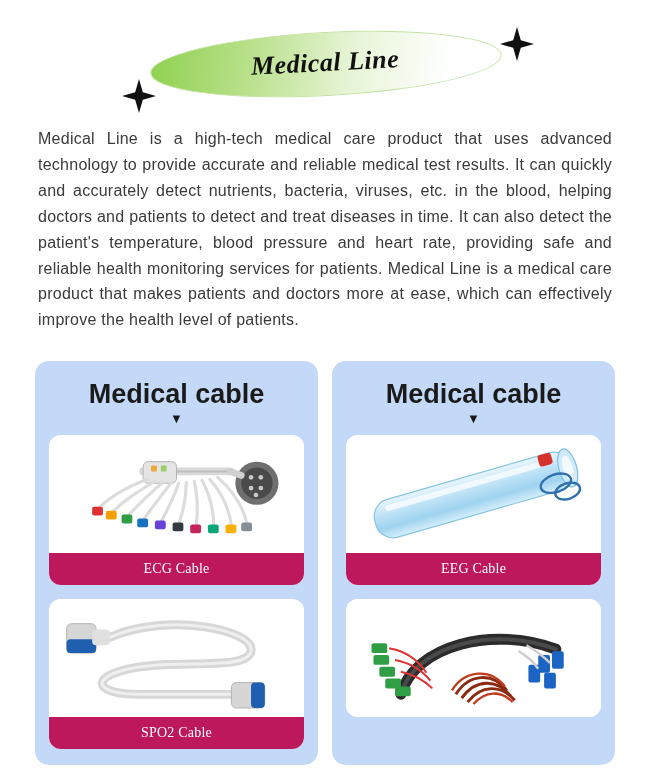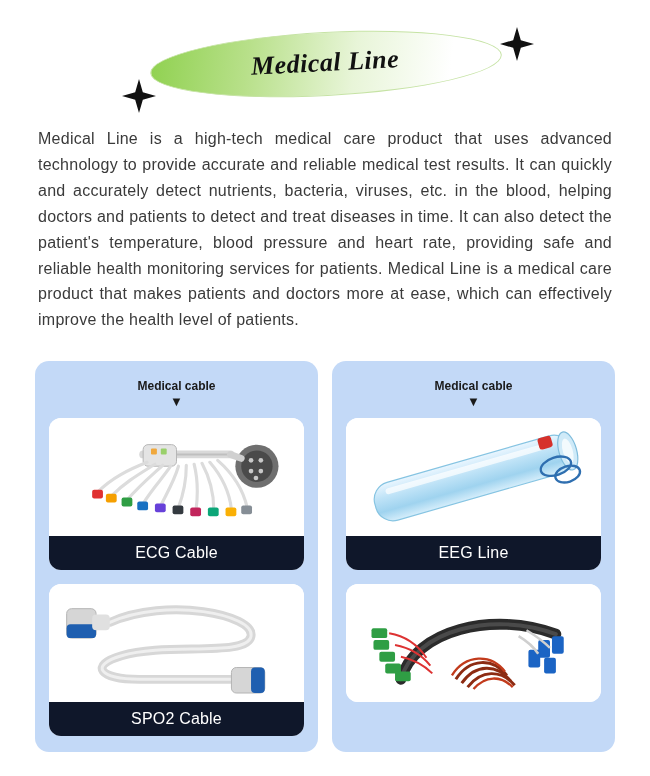--- a/index.html
+++ b/index.html
@@ -77,21 +77,21 @@
   }
   .panel {
     flex: 1 1 0;
     background: #c3d9f7;
     border-radius: 14px;
     padding: 14px 14px 16px 14px;
     box-sizing: border-box;
   }
   .panel-title {
     text-align: center;
-    font-size: 12px;
+    font-size: 27px;
     font-weight: bold;
     color: #1a1a1a;
     margin: 4px 0 2px 0;
   }
   .panel-arrow {
     text-align: center;
     font-size: 13px;
     color: #1a1a1a;
     line-height: 1;
     margin-bottom: 10px;
@@ -103,26 +103,27 @@
     margin-bottom: 14px;
   }
   .card:last-child { margin-bottom: 0; }
   .card-image {
     height: 118px;
     position: relative;
     overflow: hidden;
     background: #ffffff;
   }
   .card-caption {
-    background: #0f172a;
+    background: #be185d;
     color: #ffffff;
-    font-size: 16px;
+    font-size: 14px;
     text-align: center;
     padding: 8px 4px;
     letter-spacing: 0.2px;
+    font-family: Liberation Serif, serif;
   }
 
   
   .art { position:absolute; inset:0; }
   .art svg { display:block; width:100%; height:100%; }
 </style>
 </head>
 <body>
 
 <div class="banner">
@@ -250,21 +251,21 @@
               <rect x="40" y="46" width="170" height="6" rx="3" fill="#ffffff" opacity="0.7"></rect>
             </g>
 
             <rect x="196" y="18" width="14" height="12" rx="3" fill="#d6312b" transform="rotate(-16 203 24)"></rect>
 
             <ellipse cx="214" cy="48" rx="16" ry="9" fill="none" stroke="#2f6fb0" stroke-width="2.4" transform="rotate(-18 214 48)"></ellipse>
             <ellipse cx="226" cy="56" rx="13" ry="8" fill="none" stroke="#2f6fb0" stroke-width="2.4" transform="rotate(-18 226 56)"></ellipse>
           </svg>
         </div>
       </div>
-      <div class="card-caption">EEG Line</div>
+      <div class="card-caption">EEG Cable</div>
     </div>
 
     <div class="card">
       <div class="card-image">
         <div class="art">
           <svg viewBox="0 0 260 118" preserveAspectRatio="xMidYMid meet">
 
             <path d="M56 96 C70 46 150 26 214 50" stroke="#2b2b2b" stroke-width="11" fill="none" stroke-linecap="round"></path>
             <path d="M56 96 C70 46 150 26 214 50" stroke="#4a4a4a" stroke-width="4" fill="none" stroke-linecap="round"></path>
 

